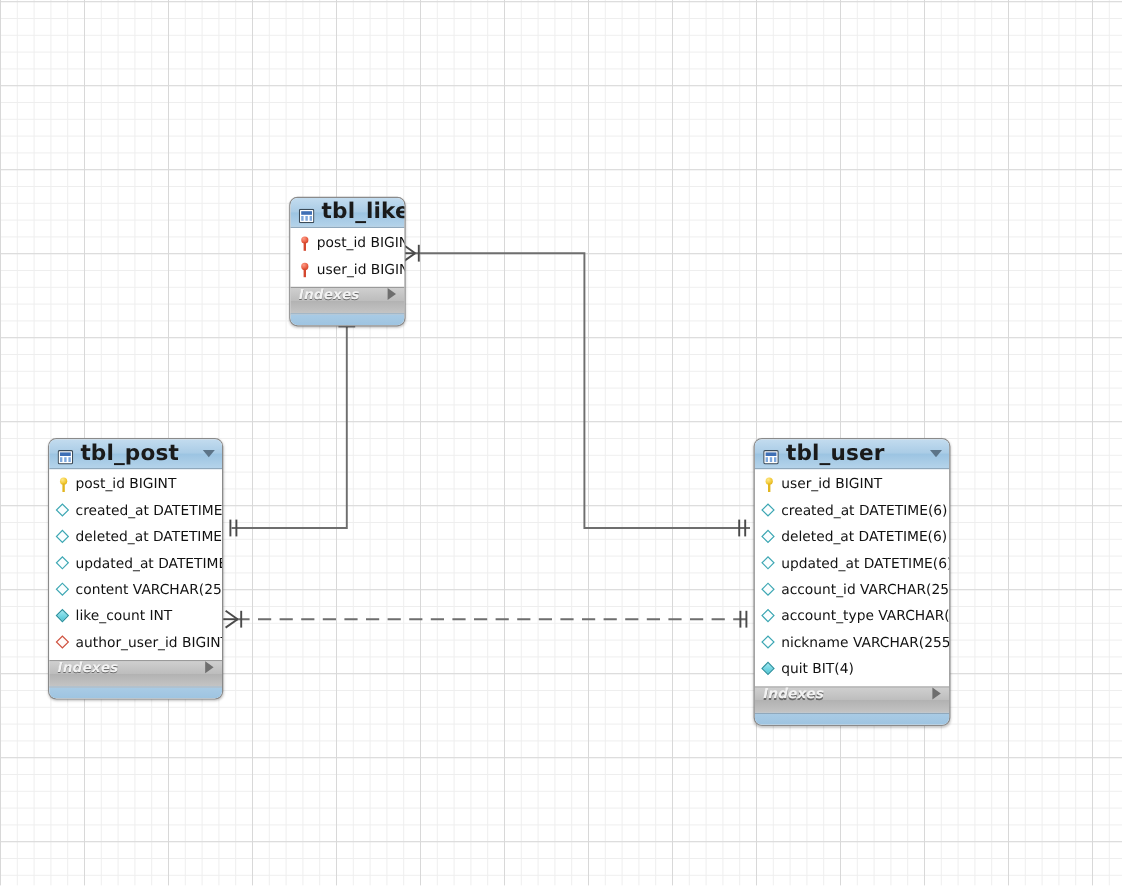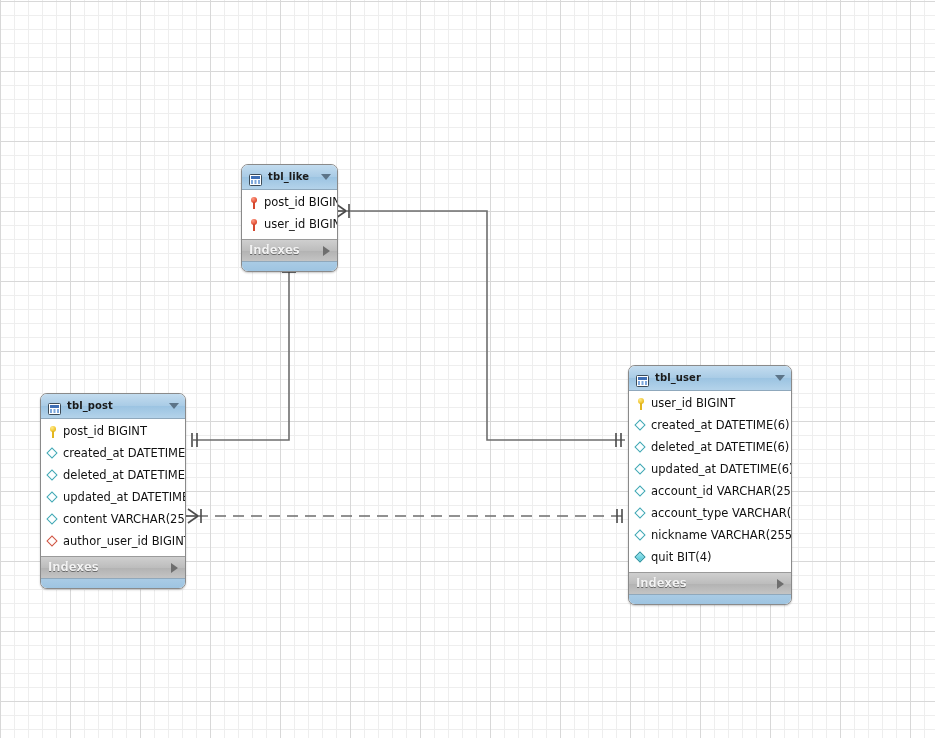--- a/index.html
+++ b/index.html
@@ -65,21 +65,21 @@
 
   .tbl-ico {
     width: 13px;
     height: 12px;
     flex: 0 0 auto;
     margin-right: 6px;
     position: relative;
   }
 
   .tbl-title {
-    font-size: 10px;
+    font-size: 18px;
     font-weight: bold;
     color: #1a1a1a;
     letter-spacing: 0.1px;
     white-space: nowrap;
     flex: 1 1 auto;
     line-height: 1;
   }
 
   .tbl-caret {
     width: 0; height: 0;
@@ -171,24 +171,25 @@
     content: "";
     position: absolute;
     left: 5px; top: 5px;
     width: 2px; height: 7px;
     background: #d4482f;
   }
 
   .idx-bar {
     height: 21px;
     display: flex;
-    align-items: center;
+    align-items: flex-start;
     padding: 0 7px 0 7px;
     background: linear-gradient(to bottom, #cfcfcf 0%, #bdbdbd 50%, #b2b2b2 51%, #c4c4c4 100%);
     border-top: 1px solid #9a9a9a;
+    font-style: italic;
   }
 
   .idx-label {
     flex: 1 1 auto;
     font-size: 11.5px;
     font-weight: bold;
     color: #f2f2f2;
     text-shadow: 0 1px 0 rgba(90,90,90,0.85);
     line-height: 1;
   }
@@ -289,21 +290,21 @@
         <span class="col-name">user_id BIGINT</span>
       </div>
     </div>
     <div class="idx-bar">
       <span class="idx-label">Indexes</span>
       <span class="idx-caret"></span>
     </div>
     <div class="tbl-footer"></div>
   </div>
 
-  <div class="table-box" style="left:40px; top:365px; width:146px;margin-top:28px;">
+  <div class="table-box" style="left:40px; top:365px; width:146px;">
     <div class="tbl-header">
       <span class="tbl-ico">
         <svg width="13" height="12" viewBox="0 0 13 12">
           <rect x="0.5" y="0.5" width="12" height="11" rx="1" fill="#ffffff" stroke="#3b4a57"></rect>
           <rect x="2" y="2" width="9" height="3" fill="#3f6fb5"></rect>
           <rect x="2" y="6" width="2" height="4" fill="#7da7dc"></rect>
           <rect x="5.5" y="6" width="2" height="4" fill="#7da7dc"></rect>
           <rect x="9" y="6" width="2" height="4" fill="#7da7dc"></rect>
         </svg>
       </span>
@@ -323,20 +324,24 @@
         <span class="ico ico-dia ico-dia-hollow"></span>
         <span class="col-name">deleted_at DATETIME(6)</span>
       </div>
       <div class="col-row">
         <span class="ico ico-dia ico-dia-hollow"></span>
         <span class="col-name">updated_at DATETIME(6)</span>
       </div>
       <div class="col-row">
         <span class="ico ico-dia ico-dia-hollow"></span>
         <span class="col-name">content VARCHAR(255)</span>
+      </div>
+      <div class="col-row">
+        <span class="ico ico-dia ico-dia-filled"></span>
+        <span class="col-name">like_count INT</span>
       </div>
       <div class="col-row">
         <span class="ico ico-dia ico-dia-fk"></span>
         <span class="col-name">author_user_id BIGINT</span>
       </div>
     </div>
     <div class="idx-bar">
       <span class="idx-label">Indexes</span>
       <span class="idx-caret"></span>
     </div>

